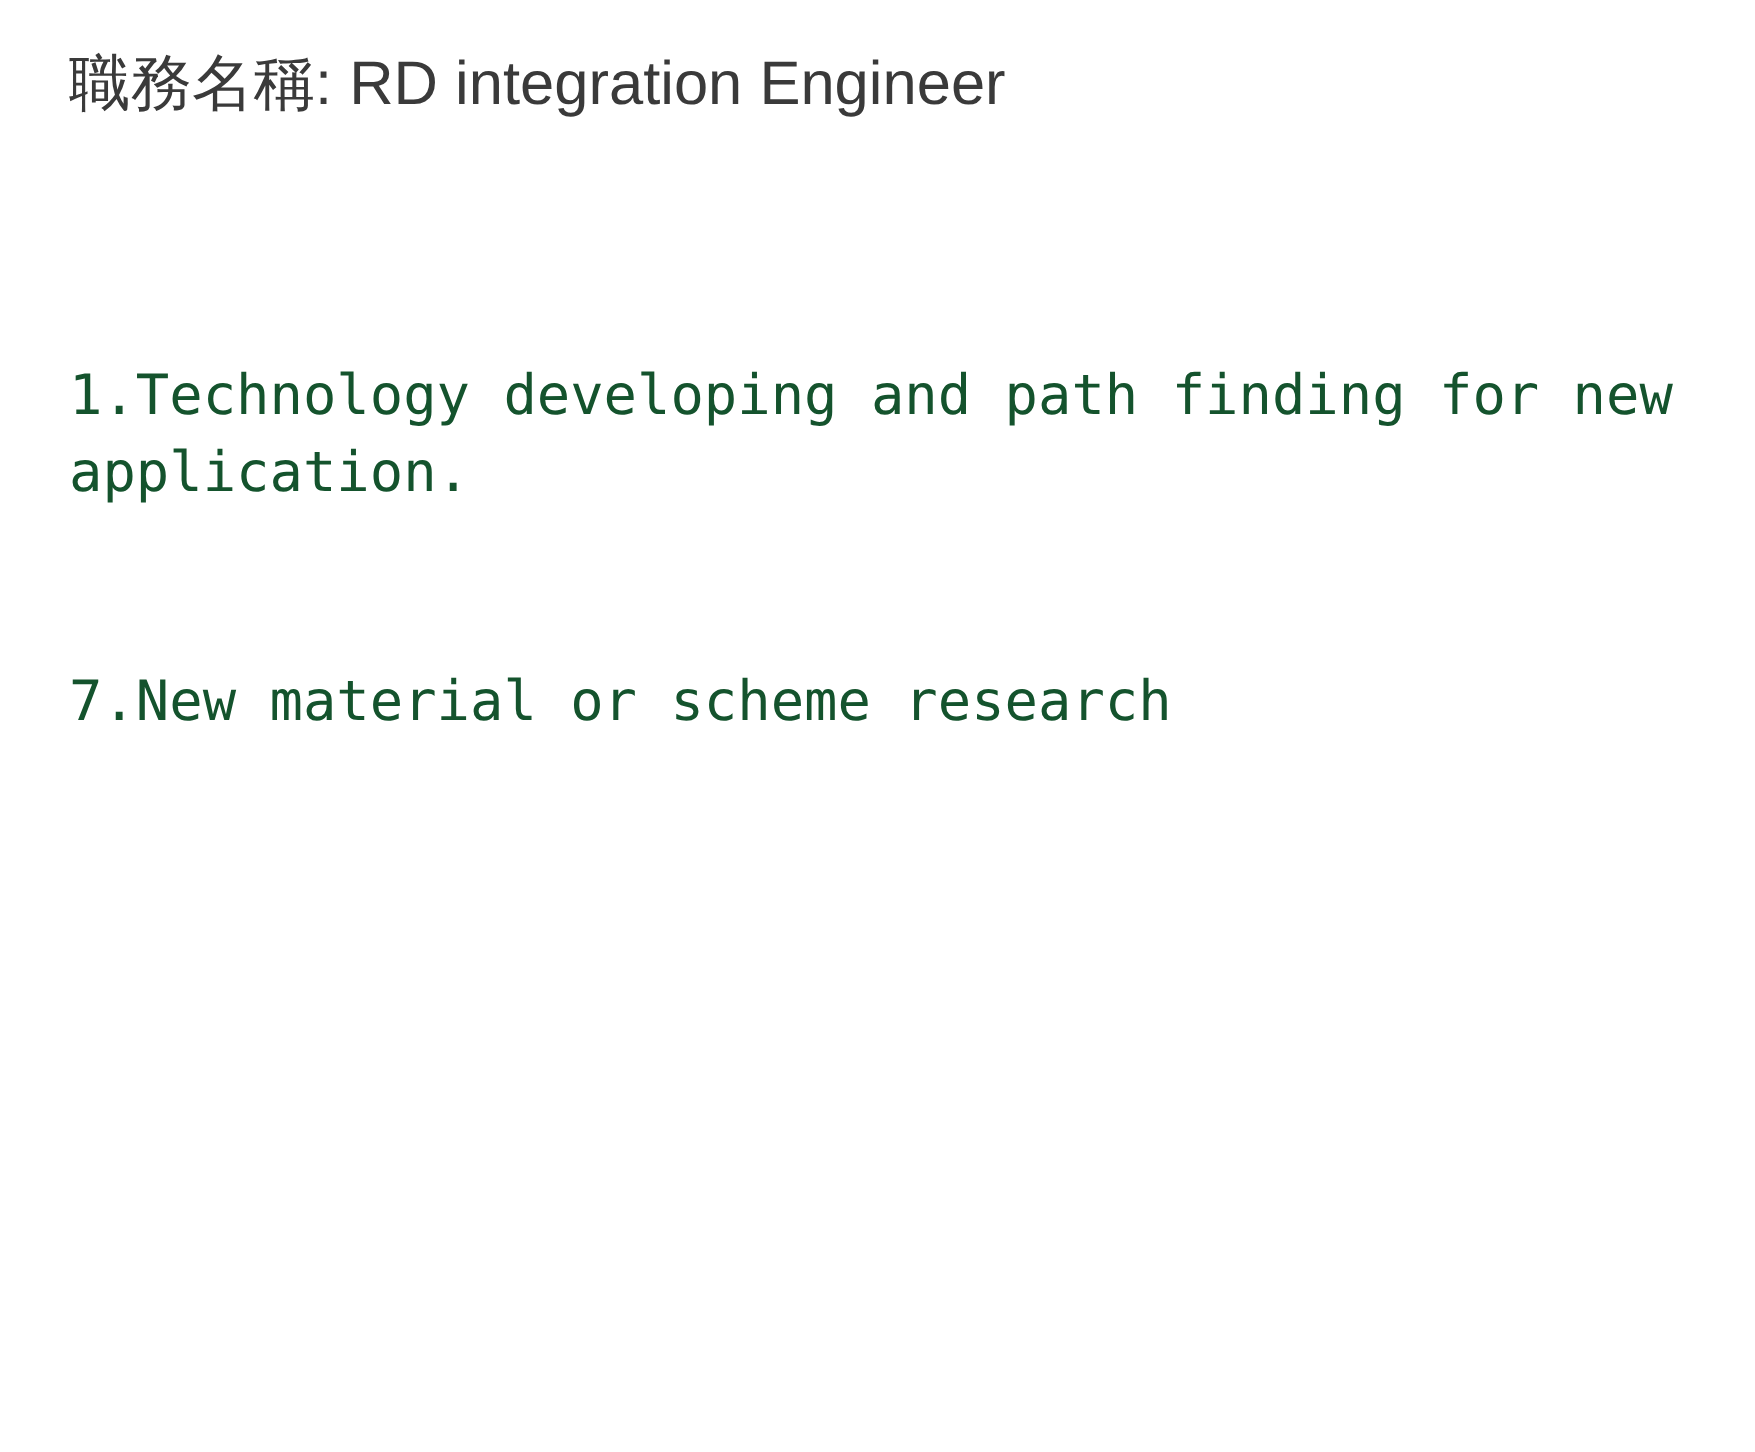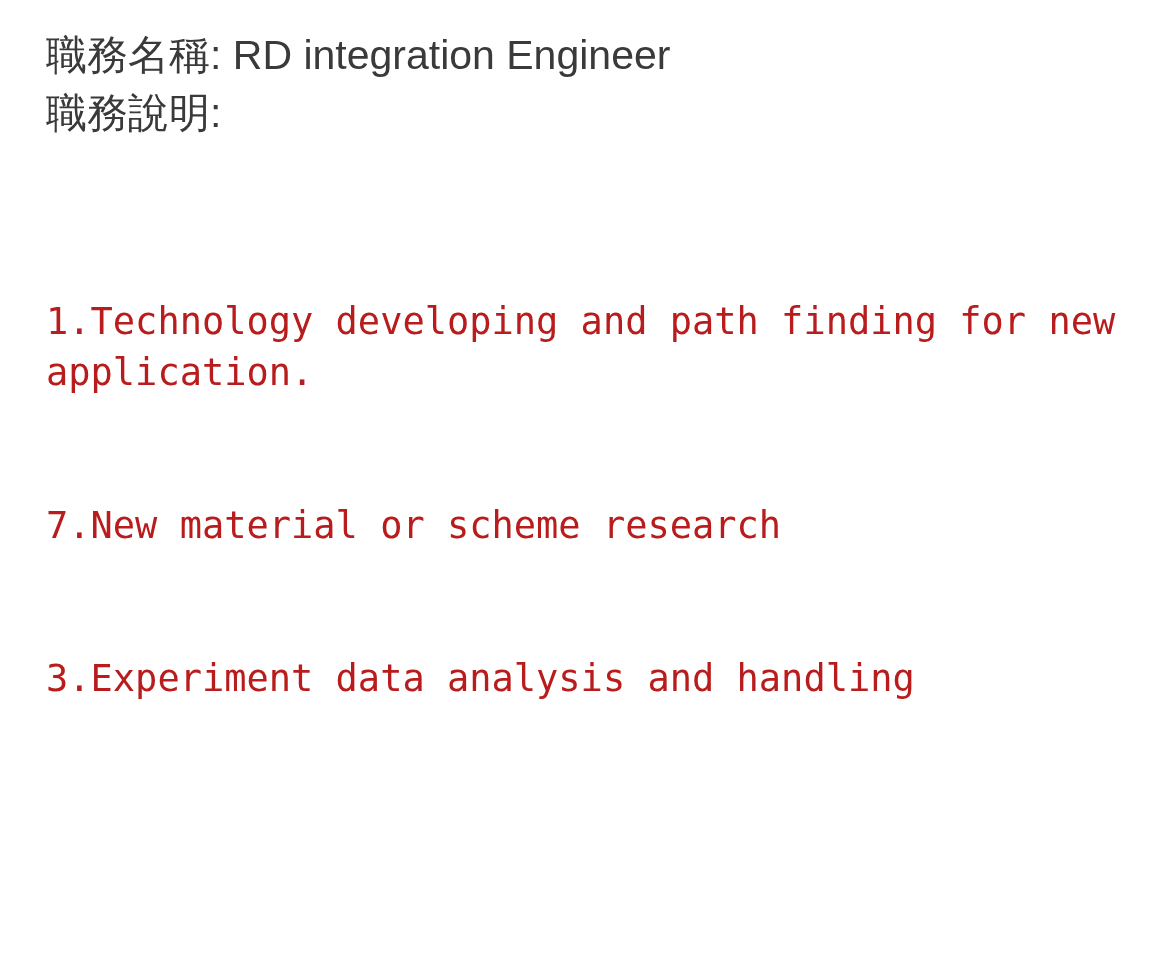--- a/index.html
+++ b/index.html
@@ -48,43 +48,41 @@
     line-height: 51px;
     color: #333333;
     letter-spacing: 0px;
     white-space: pre-wrap;
     word-break: break-word;
   }
   .mono-line {
     font-family: "DejaVu Sans Mono", "Liberation Mono", monospace;
     font-size: 37px;
     line-height: 51px;
-    color: #b91c1c;
+    color: #14532d;
     white-space: pre-wrap;
   }
   .gap {
     height: 50px;
   }
 </style>
 </head>
 <body>
 
 <div class="page">
 
   <div class="header-block">
     <div class="header-line"><span class="label">職務名稱:</span><span class="value"> RD integration Engineer</span></div>
-    <div class="header-line"><span class="label">職務說明:</span><span class="value"></span></div>
   </div>
 
   <div class="spacer"></div>
 
   <div class="mono-block">
     <div class="mono-line">1.Technology developing and path finding for new application.</div>
     <div class="mono-line">7.New material or scheme research</div>
-    <div class="mono-line">3.Experiment data analysis and handling</div>
   </div>
 
   <div class="gap"></div>
 
   <div class="mono-block">
     
     
     
     
   </div>

